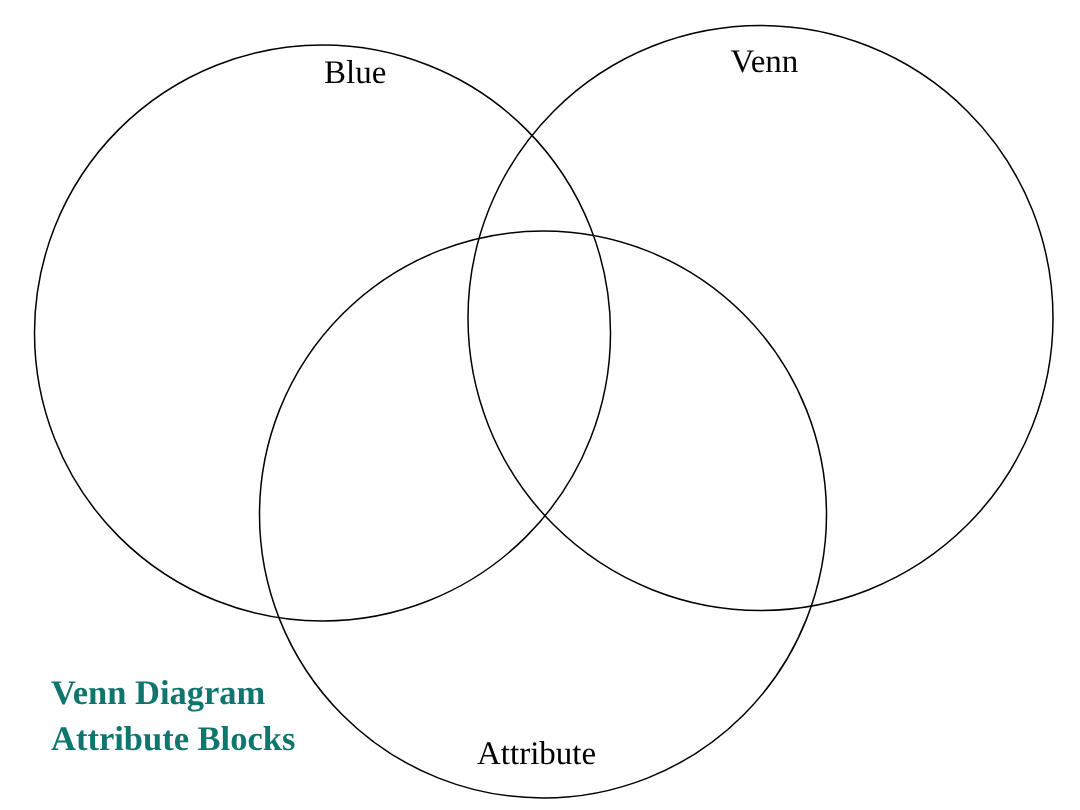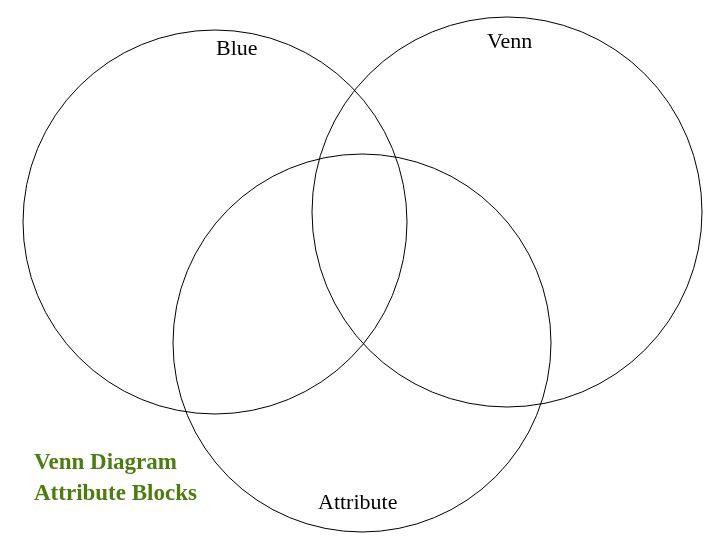--- a/index.html
+++ b/index.html
@@ -36,21 +36,21 @@
   .blue-label { left: 186px; top: 35px; margin-left: 30px; }
   .thin-label { left: 487px; top: 28px; }
   .rect-label { left: 318px; top: 489px; }
   .diagram-title {
     position: absolute;
     left: 34px;
     top: 446px;
     font-size: 23px;
     font-weight: bold;
     line-height: 31px;
-    color: #4d7c0f;
+    color: #0f766e;
     white-space: nowrap;
   }
 </style>
 </head>
 <body>
 
 <div class="slide">
 
   <svg class="venn-svg" viewBox="0 0 720 540" xmlns="http://www.w3.org/2000/svg">
     <circle cx="215" cy="222" r="192"></circle>

